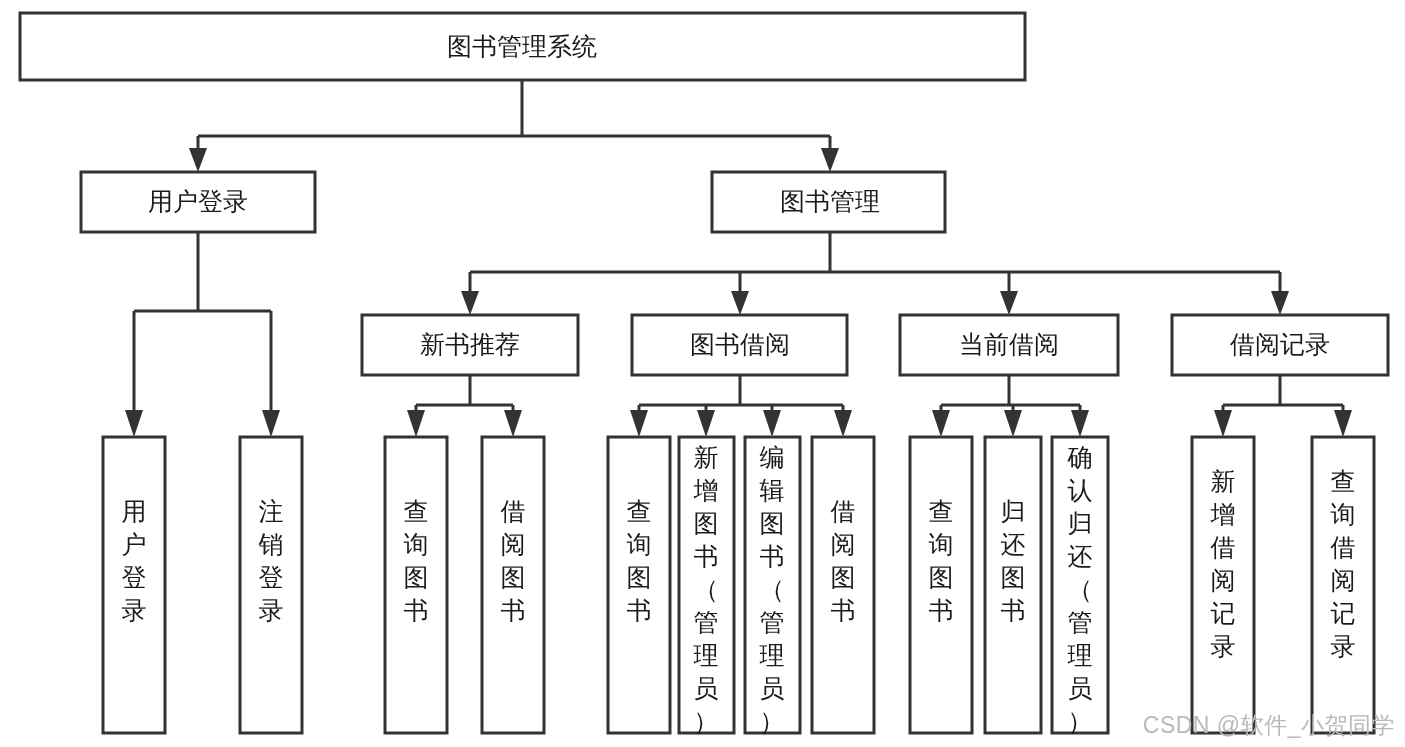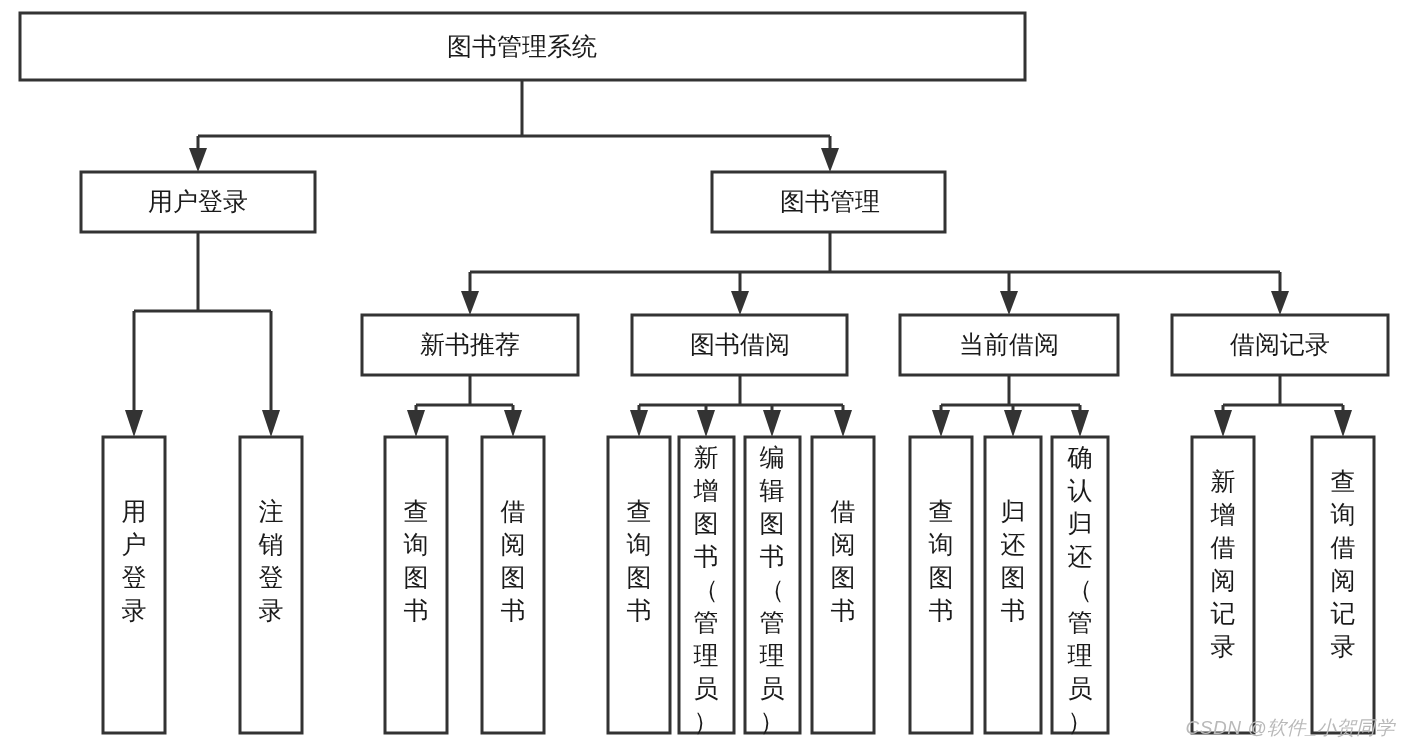--- a/index.html
+++ b/index.html
@@ -51,26 +51,25 @@
     fill: #1a1a1a;
     font-family: "Liberation Sans", "DejaVu Sans", sans-serif;
     font-size: 25px;
     text-anchor: middle;
   }
   .watermark {
     position: absolute;
     right: 10px;
     bottom: 6px;
     font-family: "Liberation Sans", "DejaVu Sans", sans-serif;
-    font-size: 19px;
+    font-size: 23px;
     color: #b9b9b9;
     letter-spacing: 0.5px;
     white-space: nowrap;
     user-select: none;
-    font-style: italic;
   }
 </style>
 </head>
 <body>
 
 <div id="diagram-root">
   <svg class="flow" viewBox="0 0 1405 747" xmlns="http://www.w3.org/2000/svg">
 
     <g>
 

